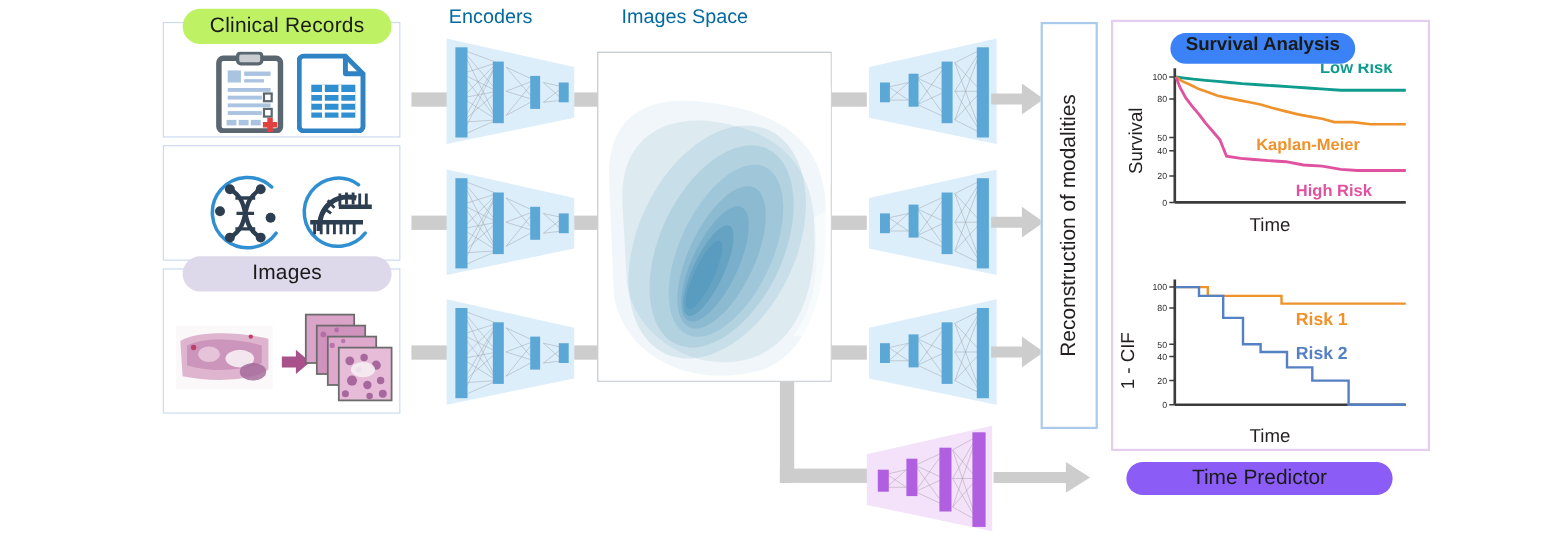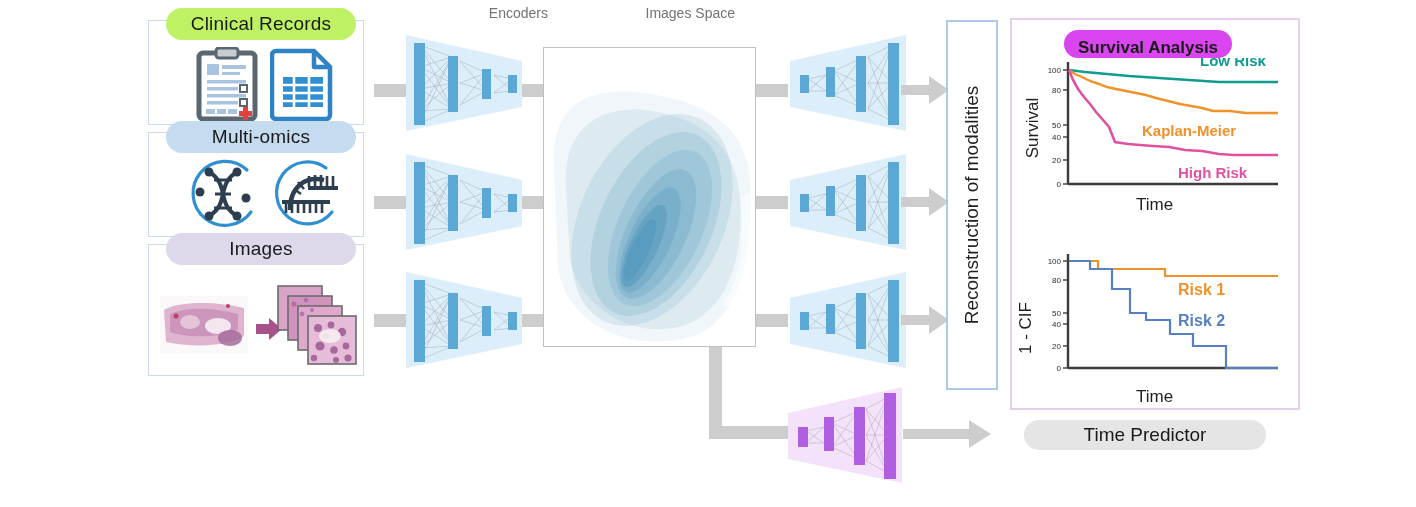--- a/index.html
+++ b/index.html
@@ -23,22 +23,22 @@
     display: flex; align-items: center; justify-content: center;
     border-radius: 999px;
     font-size: 19px; color: #1a1a1a;
     letter-spacing: .2px;
     white-space: nowrap;
   }
 
   
   .caption {
     position: absolute;
-    font-size: 14px; color: #737373;
-    text-align: right; white-space: nowrap;
+    font-size: 18px; color: #0369a1;
+    text-align: left; white-space: nowrap;
   }
 
   
   .net { position: absolute; }
   .net svg { display: block; }
 
   
   .latent {
     position: absolute;
     border: 1.5px solid #b9c2c9;
@@ -62,34 +62,34 @@
   }
 
   
   .analysis {
     position: absolute;
     border: 2px solid #e6cdf0;
     background: #ffffff;
   }
   .chartTitle {
     position: absolute;
-    display:flex; align-items:flex-end; justify-content:center;
-    background: #d946ef;
+    display:flex; align-items:flex-start; justify-content:center;
+    background: #3b82f6;
     border-radius: 999px;
     font-size: 17px; font-weight: 600; color: #1a1a1a;
     white-space: nowrap;
   }
   .axlabel { position: absolute; font-size: 15px; color: #231f20; white-space: nowrap; }
   .axlabel.vert {
     transform-origin: center center;
   }
   .tp-pill {
     position: absolute;
     display:flex; align-items:center; justify-content:center;
-    background: #e5e5e5; border-radius: 999px;
+    background: #8b5cf6; border-radius: 999px;
     font-size: 19px; color: #1a1a1a; white-space: nowrap;
   }
 </style>
 </head>
 <body>
 
 <div id="stage">
 
   <div class="modbox" style="left:148px; top:20px; width:216px; height:105px;"></div>
   <div class="modbox" style="left:148px; top:132px; width:216px; height:105px;"></div>
@@ -208,23 +208,20 @@
     <g fill="#a85fa0" opacity="0.7">
       <circle cx="18" cy="20" r="2.6"></circle>
         <circle cx="30" cy="16" r="2.2"></circle>
       <circle cx="26" cy="30" r="2.4"></circle>
         <circle cx="36" cy="26" r="2"></circle>
     </g>
   </svg>
 
   <div class="pill" style="left:166px; top:8px; width:190px; height:32px; background:#bef264;">
     <span>Clinical Records</span>
-  </div>
-  <div class="pill" style="left:166px; top:121px; width:190px; height:32px; background:#c5dcf0;">
-    <span>Multi-omics</span>
   </div>
   <div class="pill" style="left:166px; top:233px; width:190px; height:32px; background:#ddd8ea;">
     <span>Images</span>
   </div>
 
   <div class="abs" style="left:374px; top:84px; width:34px; height:13px; background:#cdcdcd;"></div>
   <div class="abs" style="left:374px; top:196px; width:34px; height:13px; background:#cdcdcd;"></div>
   <div class="abs" style="left:374px; top:314px; width:34px; height:13px; background:#cdcdcd;"></div>
 
   <div class="caption" style="left:408px; top:5px; width:140px;">

